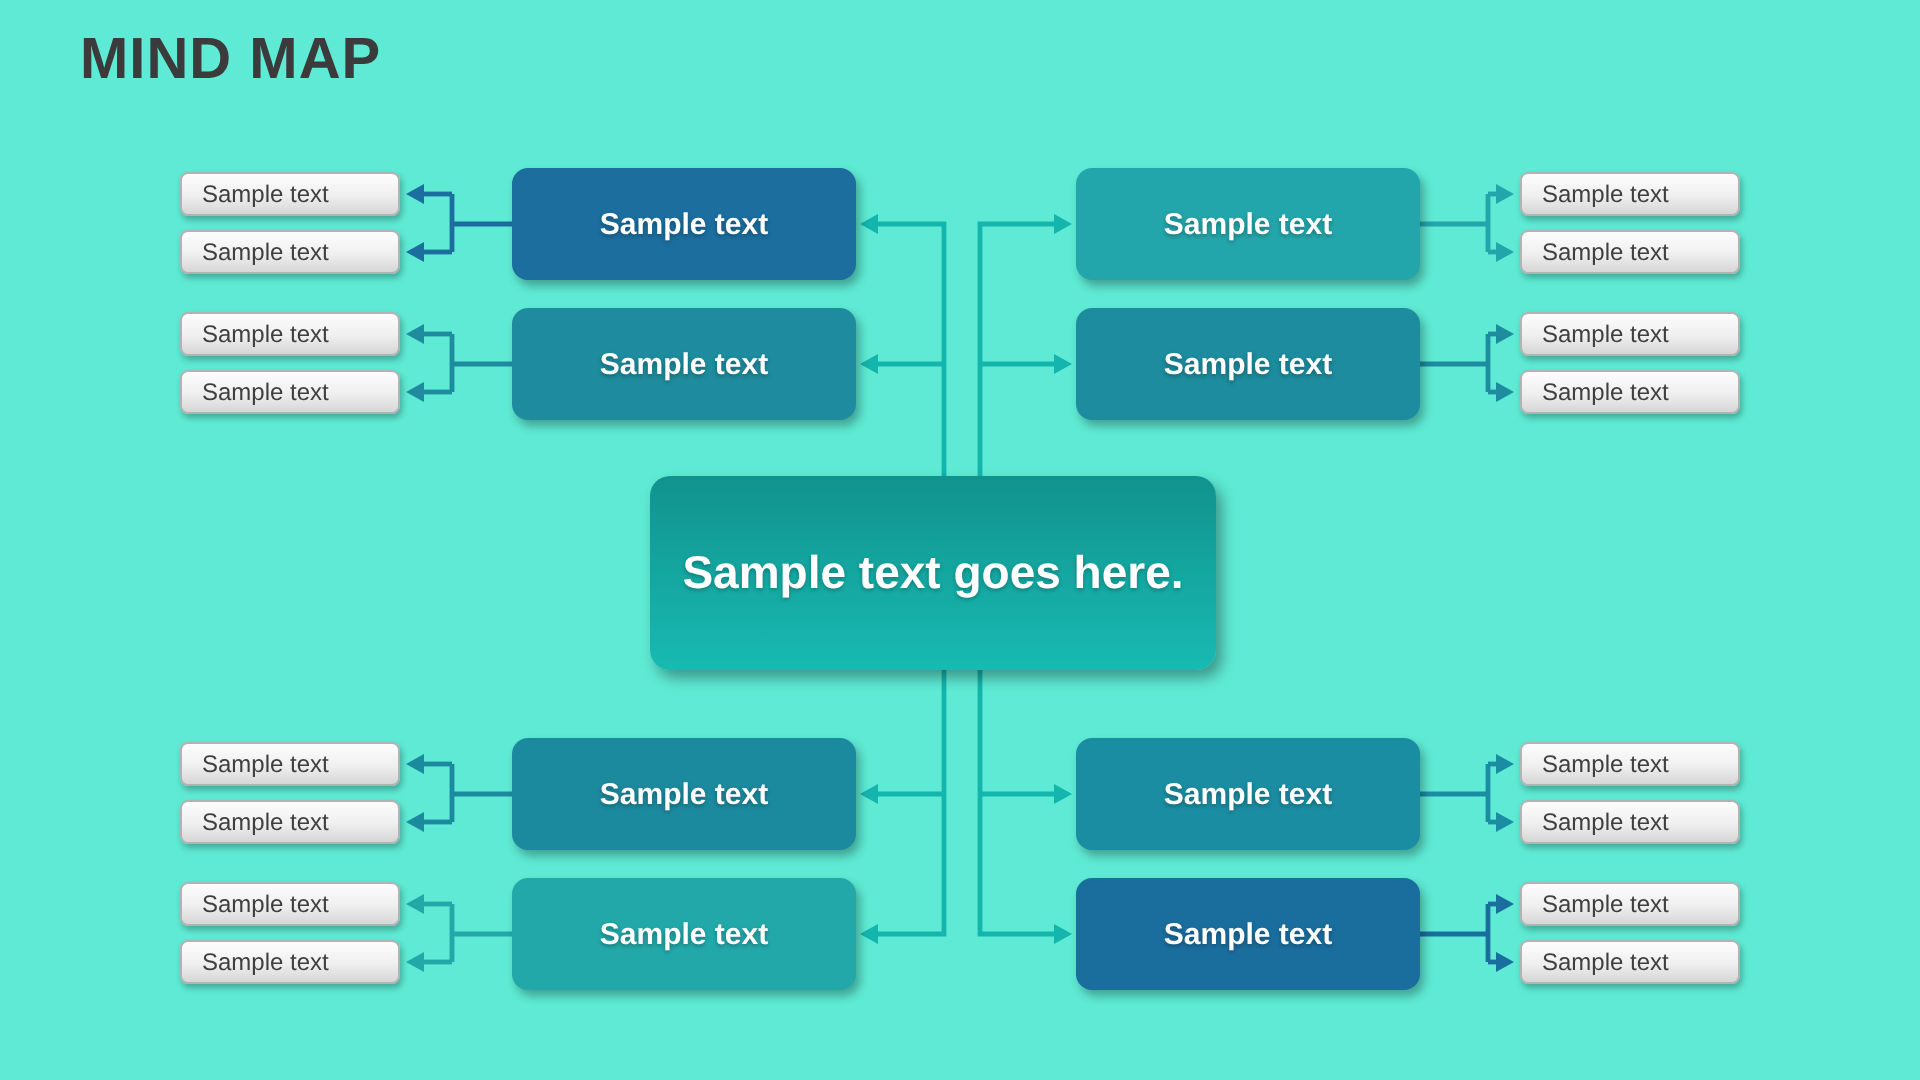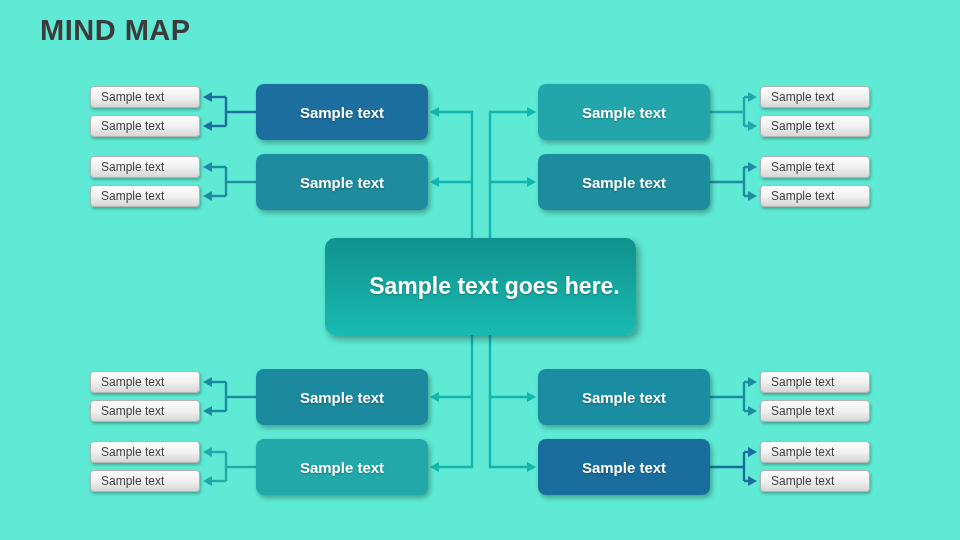--- a/index.html
+++ b/index.html
@@ -14,21 +14,21 @@
   .bigbox .lbl{color:#ffffff;font-size:15px;font-weight:bold;
                text-shadow:0 1px 2px rgba(0,0,0,0.30);}
   .leafbox{position:absolute;width:110px;height:22px;border-radius:4px;
            background:linear-gradient(#fdfdfd,#efefef 55%,#d6d6d6);
            border:1px solid #b3b3b3;box-sizing:border-box;
            box-shadow:1px 2px 3px rgba(0,0,0,0.28);
            display:flex;align-items:center;}
   .leafbox .lbl{color:#3f3f3f;font-size:12px;padding-left:10px;white-space:nowrap;}
   #centerbox{position:absolute;left:325px;top:238px;width:283px;height:97px;
              border-radius:10px;display:flex;align-items:center;justify-content:center;
-             box-shadow:3px 4px 7px rgba(0,0,0,0.35);padding-left:28px;}
+             box-shadow:3px 4px 7px rgba(0,0,0,0.35);}
   #centerbox .lbl{color:#ffffff;font-size:23px;font-weight:bold;
                   text-shadow:0 1px 2px rgba(0,0,0,0.25);}
 </style>
 </head>
 <body>
 
 <div id="slide" style="background: #5eead4;">
   <svg id="connectors" viewBox="0 0 960 540" xmlns="http://www.w3.org/2000/svg">
       <path d="M 472 238 L 472 112 L 438 112" stroke="#13B5AC" stroke-width="2.4" fill="none"></path>
       <polygon points="430,112 439,107 439,117" fill="#13B5AC"></polygon>

